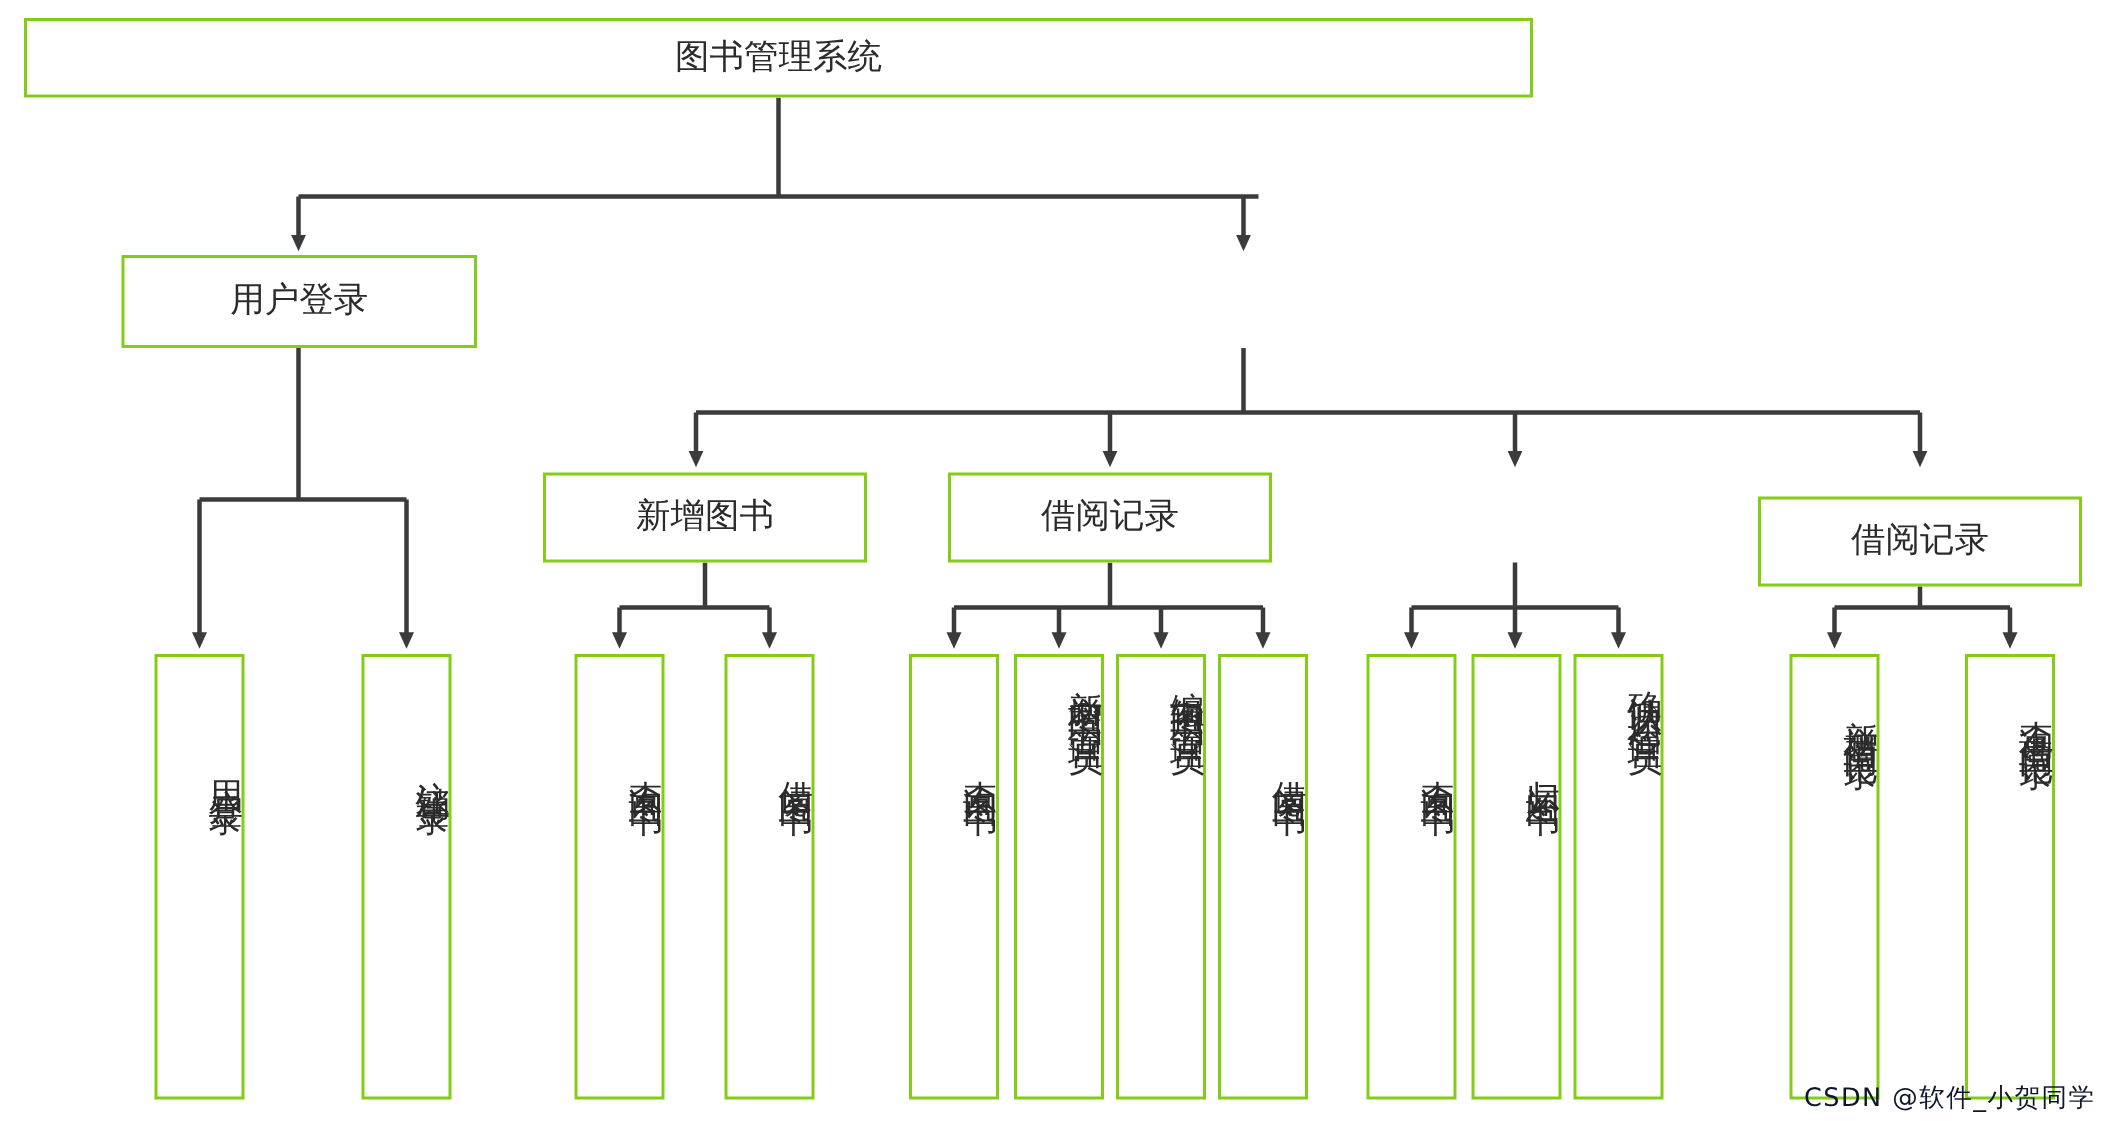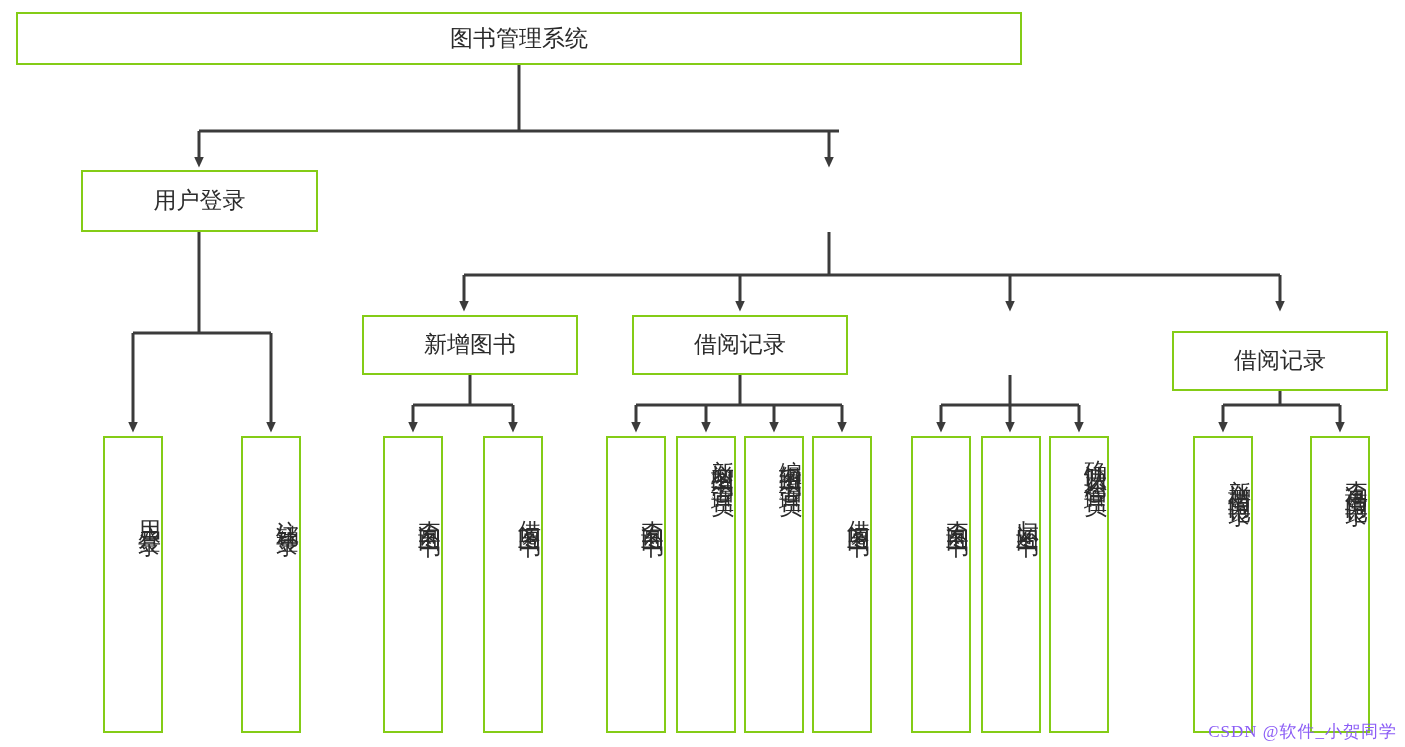--- a/index.html
+++ b/index.html
@@ -10,22 +10,22 @@
   .node{position:absolute;box-sizing:border-box;background:#ffffff;
         border:2px solid #84cc16;display:flex;align-items:center;justify-content:center;}
   .node .lbl{color:#2b2b2b;line-height:1.18;text-align:center;white-space:pre-wrap;}
   .node.h .lbl{font-size:23px;}
   .node.v{align-items:flex-start;padding-top:4px;}
   .node.v .lbl{writing-mode:vertical-rl;text-orientation:upright;
                font-size:23px;letter-spacing:5px;line-height:1.0;
                width:100%;display:block;text-align:left;}
   .node.v.mid .lbl{padding-top:60px;}
   .node.v.midhi .lbl{padding-top:20px;}
-  .watermark{position:absolute;right:8px;bottom:4px;font-size:17px;color:#8b5cf6;
-             letter-spacing:1px;white-space:nowrap;font-family:Liberation Serif, serif;}
+  .watermark{position:absolute;right:8px;bottom:4px;font-size:17px;color:#0f172a;
+             letter-spacing:1px;white-space:nowrap;}
 </style>
 </head>
 <body>
 
 <div id="canvas">
 
   <svg class="wires" viewBox="0 0 1405 747" xmlns="http://www.w3.org/2000/svg">
     <defs>
       <marker id="arw" markerWidth="11" markerHeight="11" refX="1.5" refY="5" orient="auto" markerUnits="userSpaceOnUse">
         <path d="M0,0 L0,10 L11,5 z" fill="#3b3b3b"></path>

